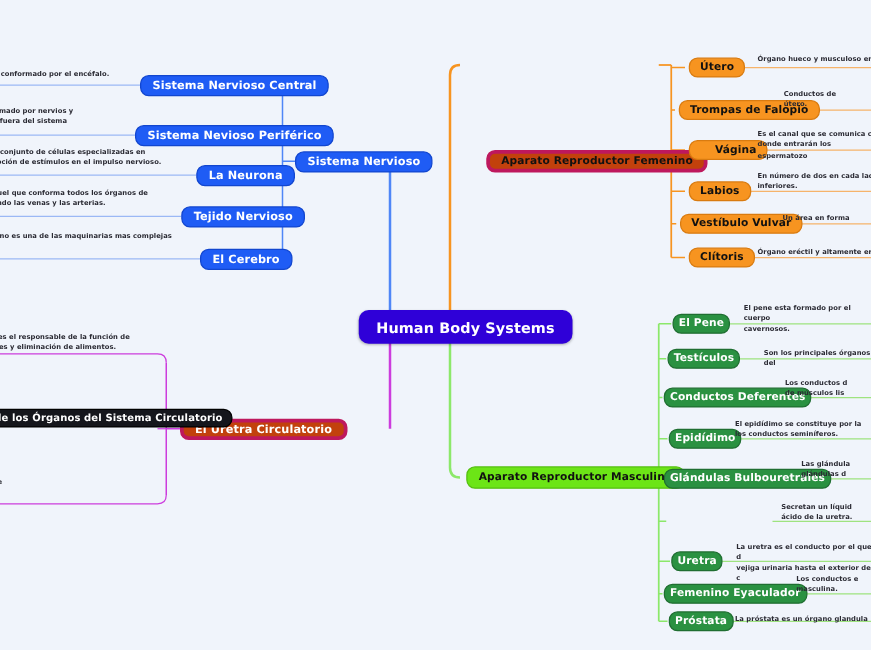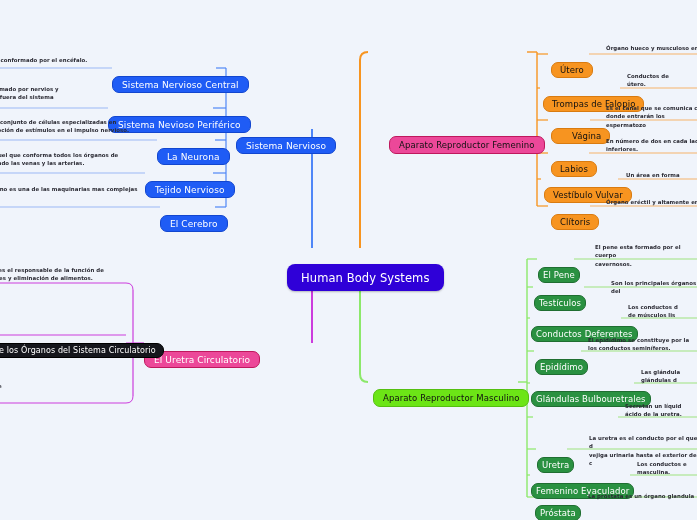--- a/index.html
+++ b/index.html
@@ -9,44 +9,43 @@
     font-family:"DejaVu Sans", sans-serif;
     overflow:hidden;
     position:relative;
   }
   #canvas{position:absolute;inset:0;width:697px;height:520px;}
   svg.links{position:absolute;left:0;top:0;width:697px;height:520px;pointer-events:none;}
 
   .node{
     position:absolute;
     border-radius:7px;
-    font-weight:normal;
+    font-weight:bold;
     white-space:nowrap;
     display:flex;align-items:center;justify-content:center;
     box-sizing:border-box;
     letter-spacing:.1px;
-    margin-top:16px;
   }
   .node.root{
     background:#2f00d8;color:#ffffff;
     font-size:11.5px;border-radius:8px;
     padding:0 14px;height:27px;
     box-shadow:0 1px 2px rgba(0,0,0,.25);
   }
   .node.blue{
     background:#1f5cf5;color:#ffffff;font-size:9px;
     padding:0 9px;height:17px;border:1px solid #1246cf;
   }
   .node.orange{
     background:#f79420;color:#111111;font-size:8.5px;
     padding:0 8px;height:16px;border:1px solid #d97b10;
   }
   .node.orange-deep{
-    background:#ec4899;color:#ffffff;font-size:9px;
-    padding:0 9px;height:17px;border:1px solid #be185d;
+    background:#c2410c;color:#ffffff;font-size:9px;
+    padding:0 9px;height:17px;border:3px solid #be185d;
   }
   .node.green{
     background:#2a9141;color:#ffffff;font-size:8.5px;
     padding:0 4px;height:16px;border:1px solid #1f6e31;
   }
   .node.green-bright{
     background:#6ce516;color:#111111;font-size:8.5px;
     padding:0 9px;height:18px;border:1px solid #55bf10;
   }
   .node.dark{

